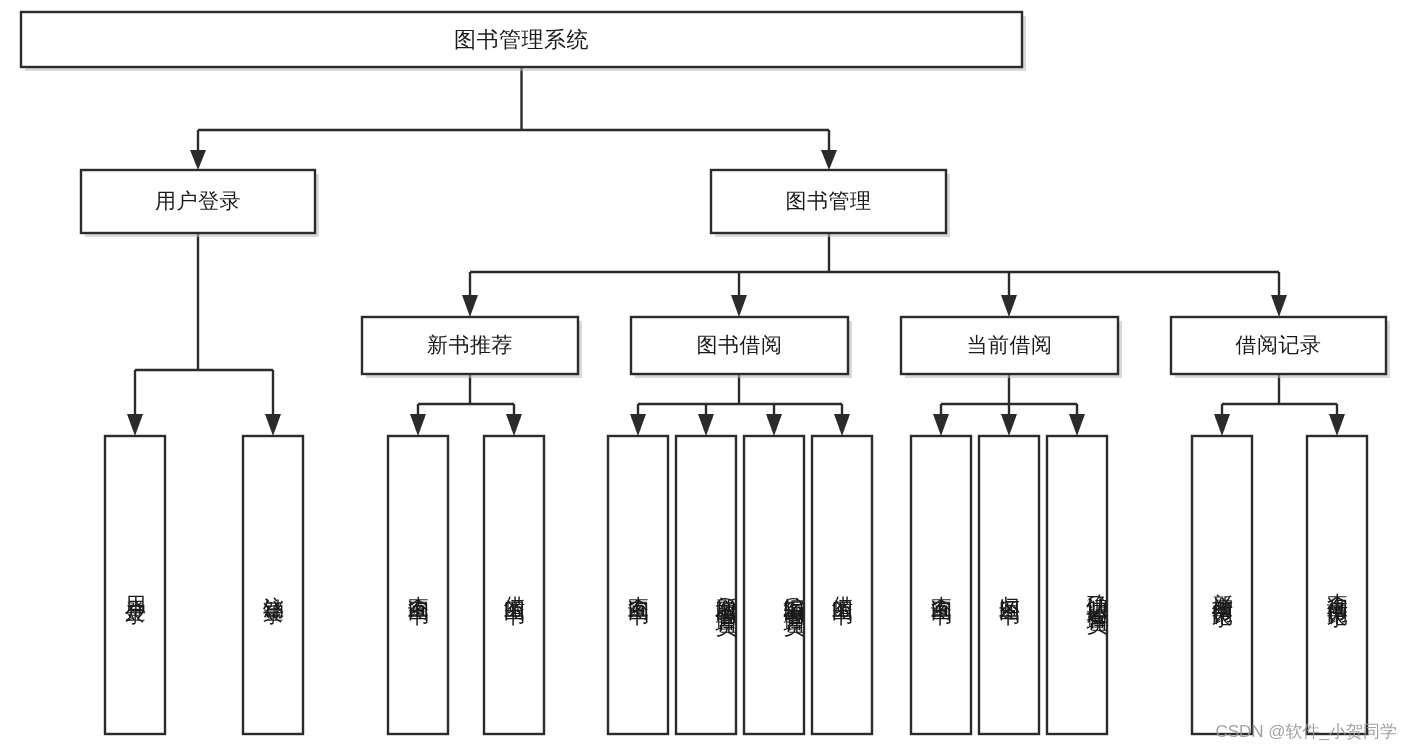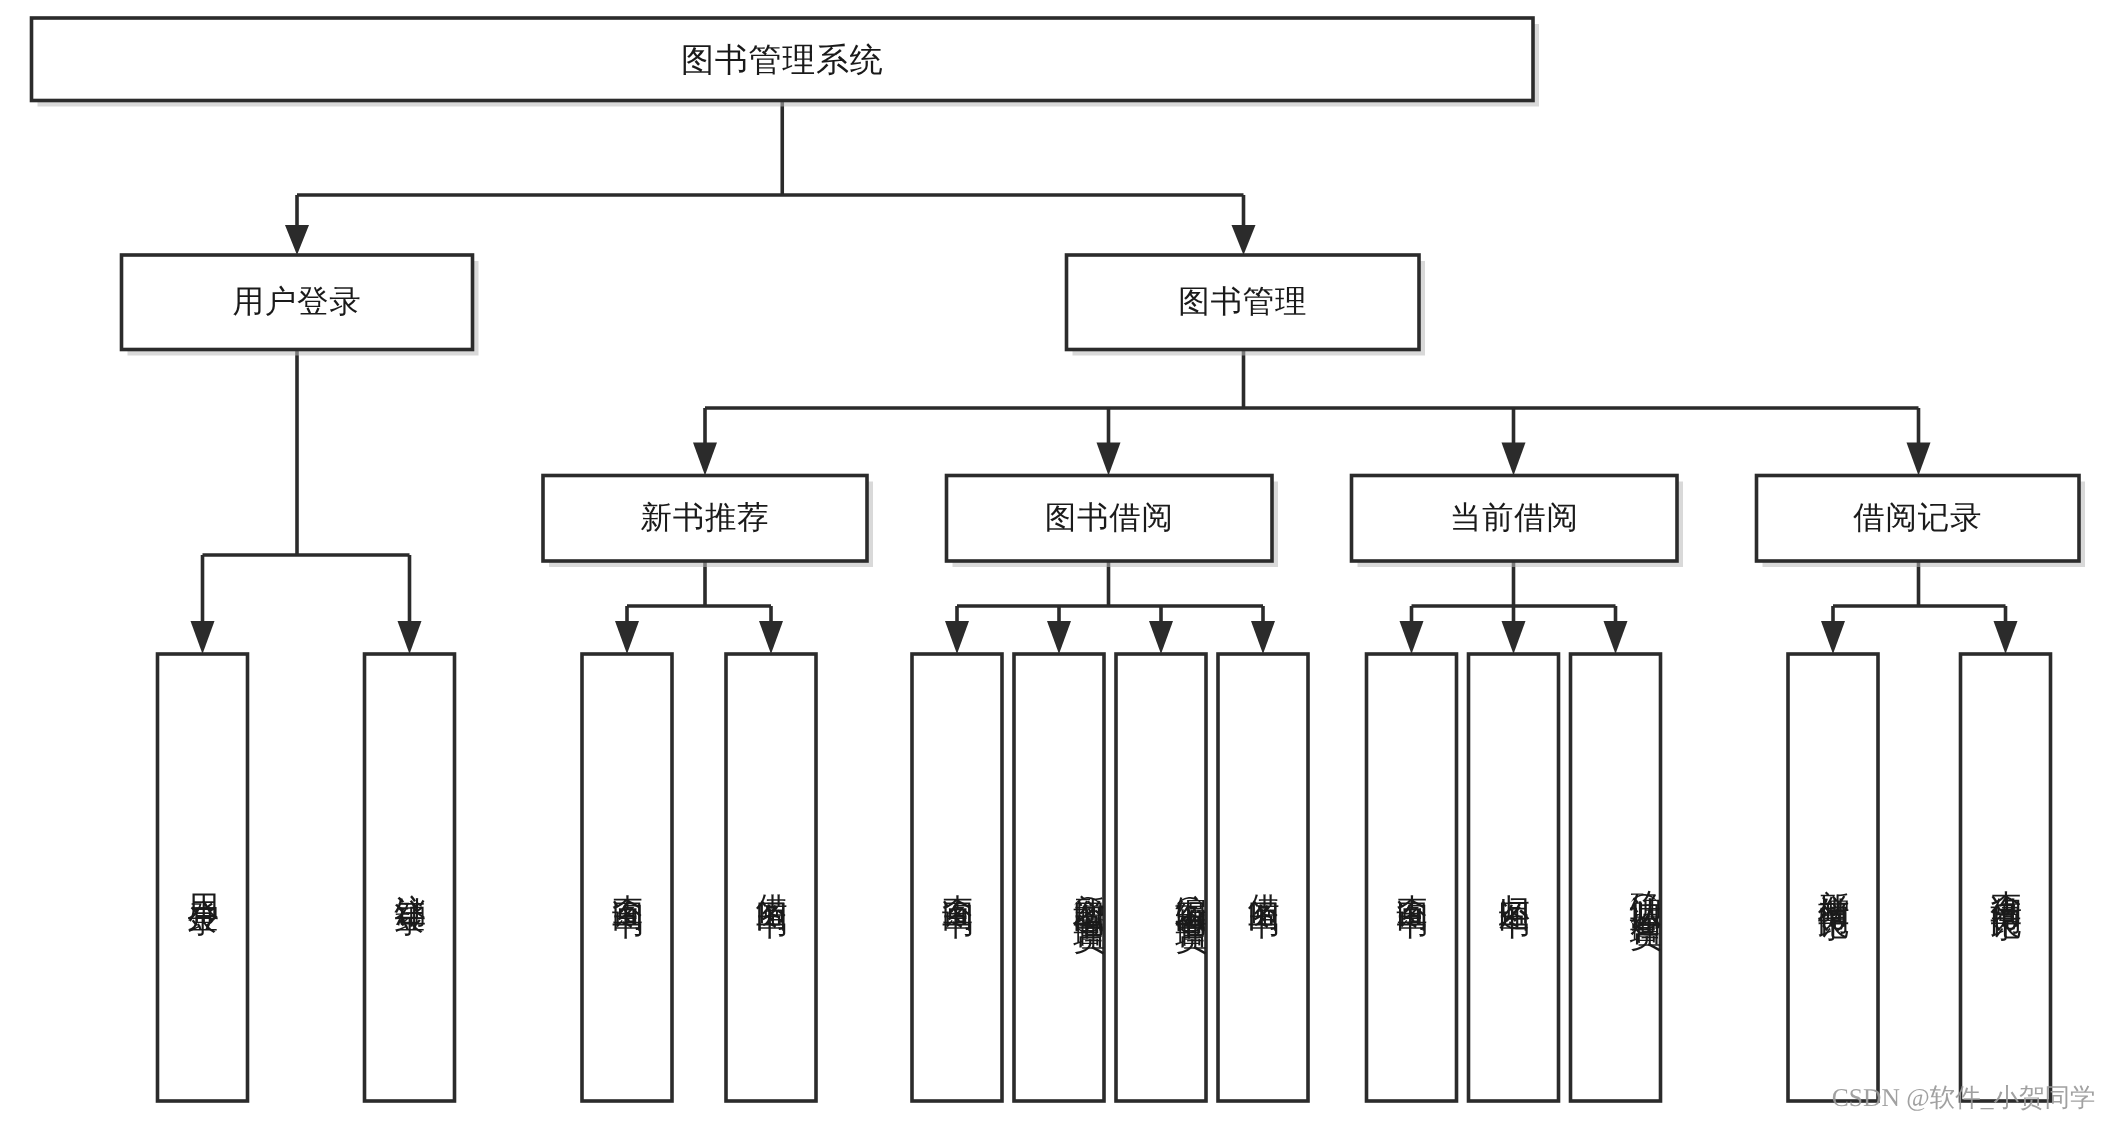--- a/index.html
+++ b/index.html
@@ -78,21 +78,21 @@
     text-align: center;
     display: flex;
     align-items: center;
     justify-content: center;
     pointer-events: none;
   }
   .watermark {
     position: absolute;
     right: 8px;
     bottom: 4px;
-    font-family: Liberation Serif, serif;
+    font-family: Liberation Sans, sans-serif;
     font-size: 17px;
     color: #9a9a9a;
     white-space: nowrap;
     opacity: 0.92;
   }
 </style>
 </head>
 <body>
 
 <div id="diagram-root">

